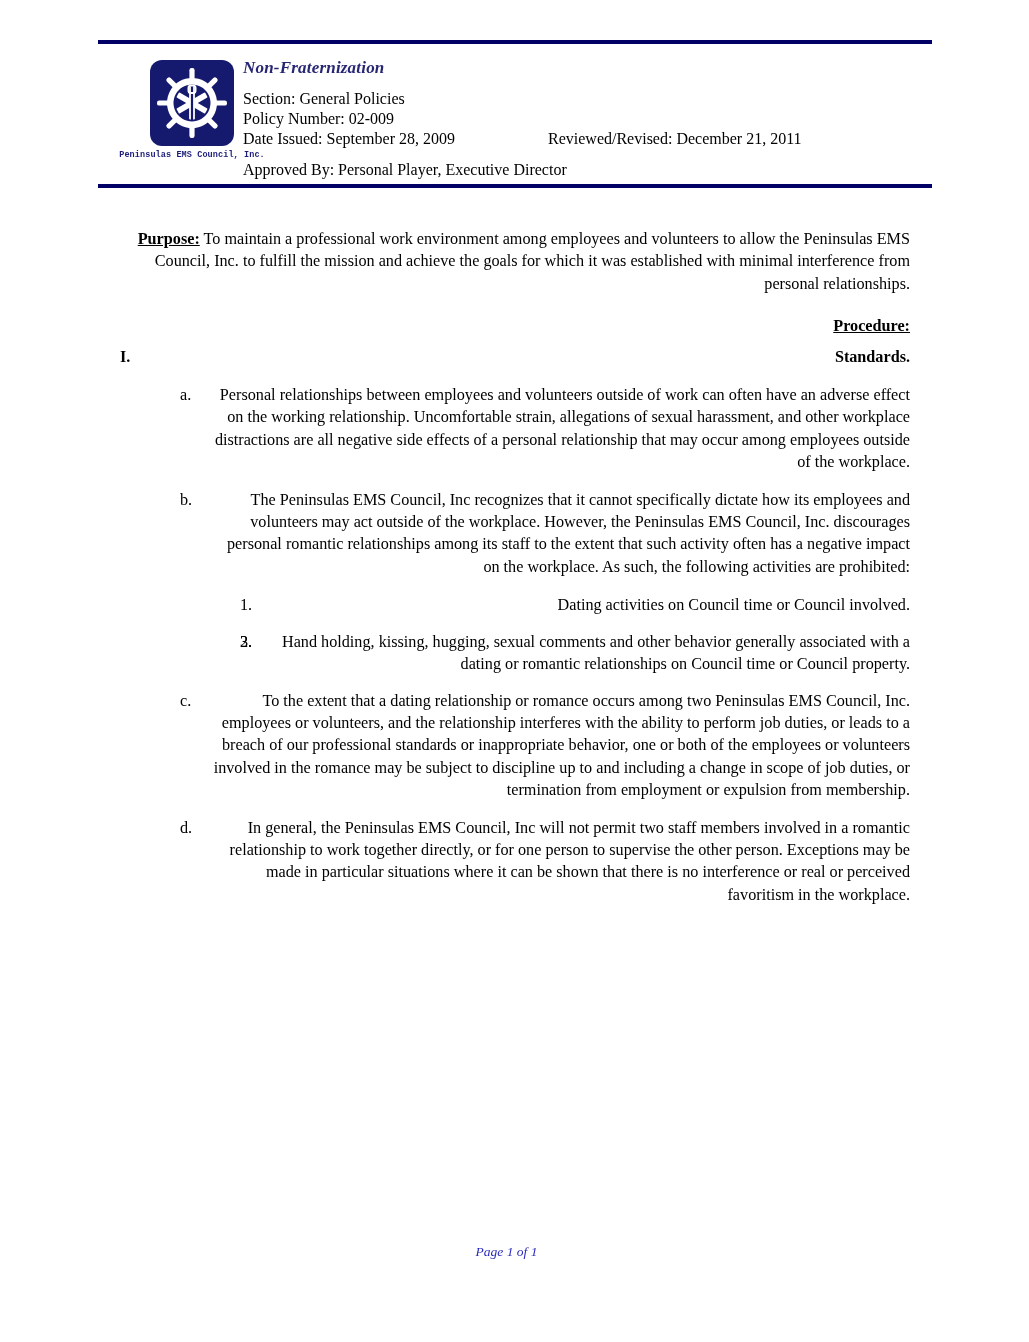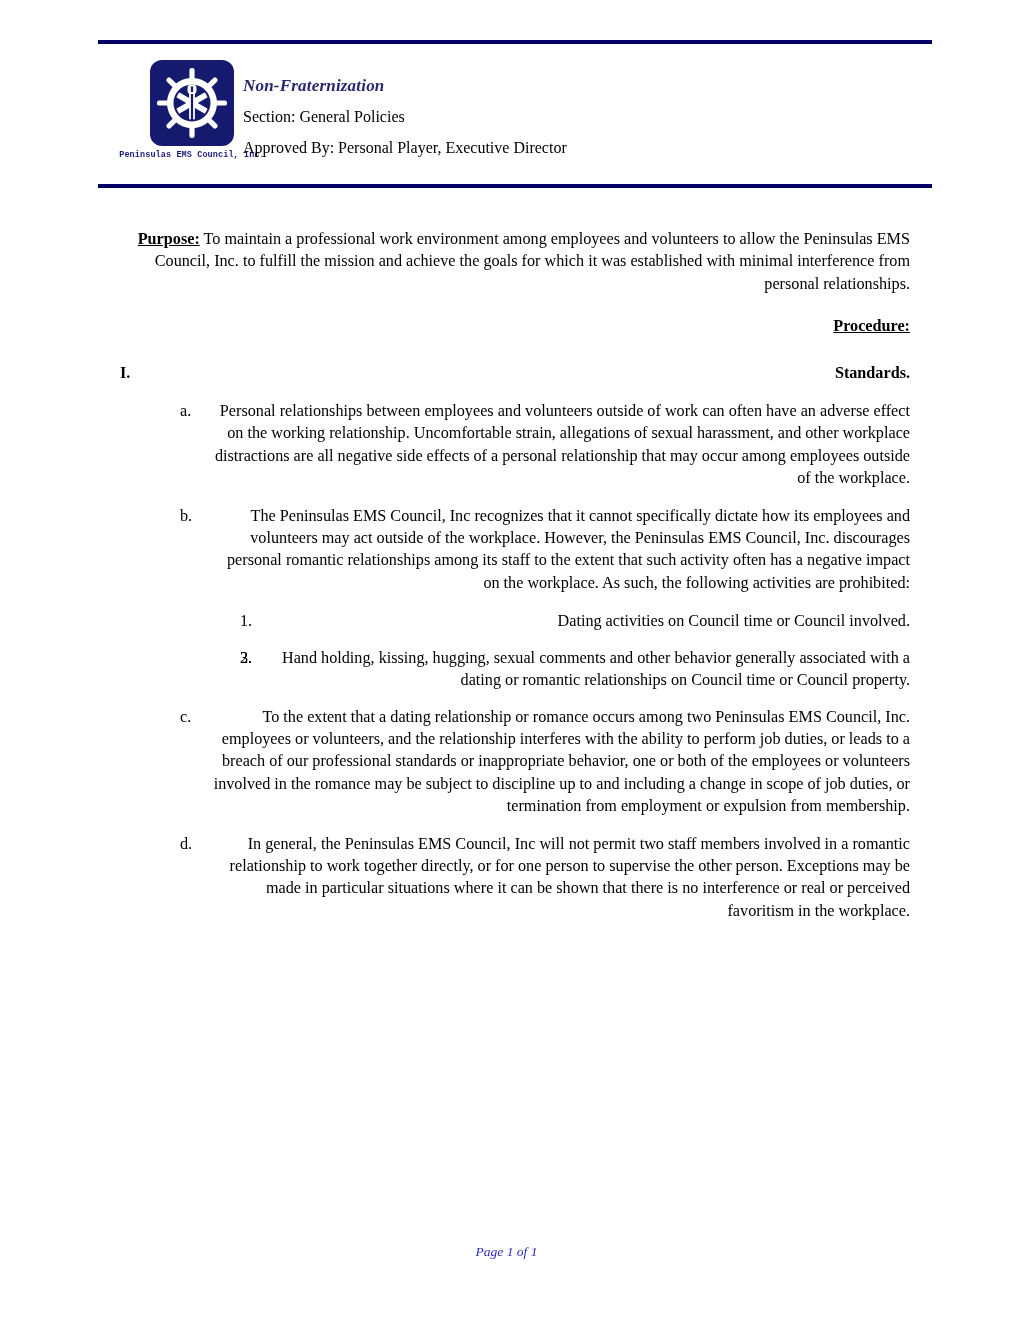--- a/index.html
+++ b/index.html
@@ -62,21 +62,21 @@
     font-weight: bold;
     font-size: 8.5px;
     color: #1d1d7a;
     letter-spacing: 0.1px;
     white-space: nowrap;
   }
 
   .header-text {
     position: absolute;
     left: 145px;
-    top: 24px;
+    top: 6px;
     right: 0;
   }
   .doc-title {
     font-family: "Liberation Serif", "DejaVu Serif", serif;
     font-weight: bold;
     font-style: italic;
     font-size: 17px;
     color: #262673;
     letter-spacing: 0.2px;
     margin-bottom: 11px;
@@ -111,21 +111,21 @@
   .para {
     margin-bottom: 20px;
   }
   .para .heading {
     font-weight: bold;
     text-decoration: underline;
   }
   .section-heading {
     font-weight: bold;
     text-decoration: underline;
-    margin-bottom: 24px;
+    margin-bottom: 8px;
   }
 
   .lvl1 {
     position: relative;
     padding-left: 58px;
     margin-bottom: 16px;
   }
   .lvl1 > .marker {
     position: absolute;
     left: 0;
@@ -225,21 +225,33 @@
     </div>
 
     <div class="header-text">
       <div class="doc-title">Non-Fraternization</div>
 
       <div class="meta-row">
         <span class="lbl">Section:</span>
         <span class="val">General Policies</span>
       </div>
 
-
+      <div class="meta-row">
+        <span class="lbl">Policy Number:</span>
+        <span class="val">02-009</span>
+      </div>
+
+      <div class="meta-row">
+        <span class="lbl">Date Issued:</span>
+        <span class="val">September 28, 2009</span>
+        <span class="meta-right">
+          <span class="lbl">Reviewed/Revised:</span>
+          <span class="val">December 21, 2011</span>
+        </span>
+      </div>
 
       <div class="meta-row approved">
         <span class="lbl">Approved By:</span>
         <span class="val">Personal Player, Executive Director</span>
       </div>
     </div>
   </div>
 
   <div class="header-rule bottom"></div>
 

